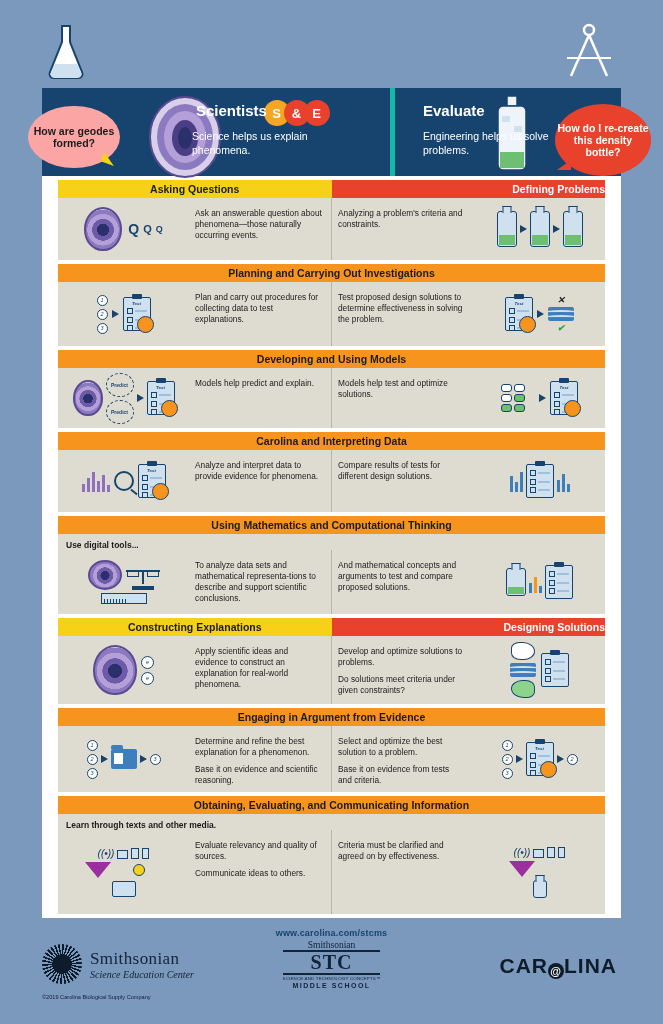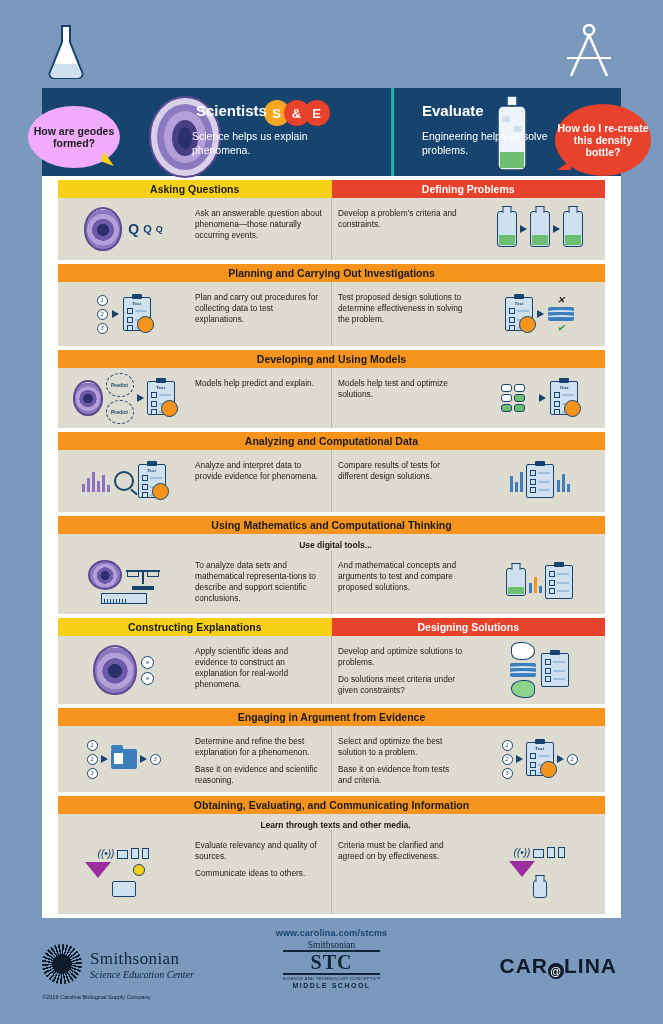--- a/index.html
+++ b/index.html
@@ -45,21 +45,21 @@
     height:88px;
     background:#17446f;
     display:flex;
   }
   .tb-col{
     position:relative;
     flex:1;
     padding:14px 14px 0 150px;
     color:#ffffff;
   }
-  .tb-col.left{border-right:3px solid #14b8a6;}
+  .tb-col.left{border-right:5px solid #14b8a6;}
   .tb-col h2{
     margin:0 0 10px 0;font-size:15px;font-weight:bold;
   }
   .tb-col p{
     margin:0;font-size:10.5px;line-height:1.35;max-width:120px;
   }
   .tb-col.left h2{padding-left:4px;}
   .tb-col.right{padding-left:28px;}
   .tb-col.right p{max-width:130px;}
   
@@ -88,21 +88,21 @@
     position:absolute;
     border-radius:50%;
     display:flex;align-items:center;justify-content:center;
     text-align:center;
     font-weight:bold;
     line-height:1.15;
     z-index:6;
   }
   .bubble.yellow{
     left:28px;top:106px;width:92px;height:62px;
-    background:#f0abfc;color:#1b1b1b;font-size:10.5px;text-align:center;
+    background:#fca5a5;color:#1b1b1b;font-size:10.5px;text-align:center;
   }
   .bubble.red{
     right:12px;top:104px;width:96px;height:72px;
     background:#e8412c;color:#ffffff;font-size:10.5px;
   }
   .bubble .tail{
     position:absolute;width:0;height:0;
   }
   .bubble.yellow .tail{
     right:4px;bottom:4px;
@@ -119,21 +119,21 @@
   
   .rows{padding:4px 16px 0 16px;}
   .prow{margin-bottom:4px;}
   .bar{
     display:flex;height:18px;line-height:18px;
     font-size:10.5px;font-weight:bold;text-align:center;
   }
   .bar .half{flex:1;}
   .bar .full{flex:1;}
   .bar .yellow{background:#f7d117;color:#1b1b1b;}
-  .bar .red{background:#e8412c;color:#ffffff;}
+  .bar .red{background:#e8412c;color:#ffffff;text-align:right;}
   .bar .orange{background:#f7941e;color:#1b1b1b;}
   .body{
     display:flex;
     background:#dedbd0;
   }
   .body .side{
     flex:1;display:flex;
     border-right:1px solid #b9b5a8;
   }
   .body .side:last-child{border-right:none;}
@@ -146,21 +146,21 @@
     padding:10px 9px 10px 6px;
   }
   .txt p{margin:0 0 6px 0;}
   .txt p:last-child{margin-bottom:0;}
   .art{
     position:relative;
     display:flex;align-items:center;justify-content:center;
     padding:6px 2px;
   }
   .subhead{
-    text-align:center;font-size:8.5px;font-weight:bold;
+    font-size:8.5px;font-weight:bold;
     padding:6px 0 0 8px;background:#dedbd0;color:#1b1b1b;
   }
   
   .h1 .body{height:62px;}
   .h2 .body{height:60px;}
   .h3 .body{height:64px;}
   .h4 .body{height:62px;}
   .h5 .body{height:64px;}
   .h6 .body{height:68px;}
   .h7 .body{height:66px;}
@@ -418,21 +418,21 @@
               <span class="qmark" style="margin-left:6px">Q</span>
               <span class="qmark" style="margin-left:4px;font-size:11px">Q</span>
               <span class="qmark" style="margin-left:4px;font-size:9px">Q</span>
             </div>
             <div class="txt">
               <p>Ask an answerable question about phenomena—those naturally occurring events.</p>
             </div>
           </div>
           <div class="side right">
             <div class="txt">
-              <p>Develop a problem's criteria and constraints.</p>
+              <p>Analyzing a problem's criteria and constraints.</p>
             </div>
             <div class="art">
               <span class="bottle">
                   <i class="fill"></i>
                 </span>
               <span class="arrow" style="margin:0 3px"></span>
               <span class="bottle">
                   <i class="fill"></i>
                 </span>
               <span class="arrow" style="margin:0 3px"></span>
@@ -589,21 +589,21 @@
                   </span>
                 <i class="stopwatch"></i>
               </span>
             </div>
           </div>
         </div>
       </div>
 
       <div class="prow h4">
         <div class="bar">
-          <div class="full orange">Analyzing and Computational Data</div>
+          <div class="full orange">Carolina and Interpreting Data</div>
         </div>
         <div class="body">
           <div class="side left">
             <div class="art">
               <span class="bars-chart">
                 <i style="height:8px"></i>
                   <i style="height:14px"></i>
                   <i style="height:20px"></i>
                   <i style="height:11px"></i>
                   <i style="height:17px"></i>

